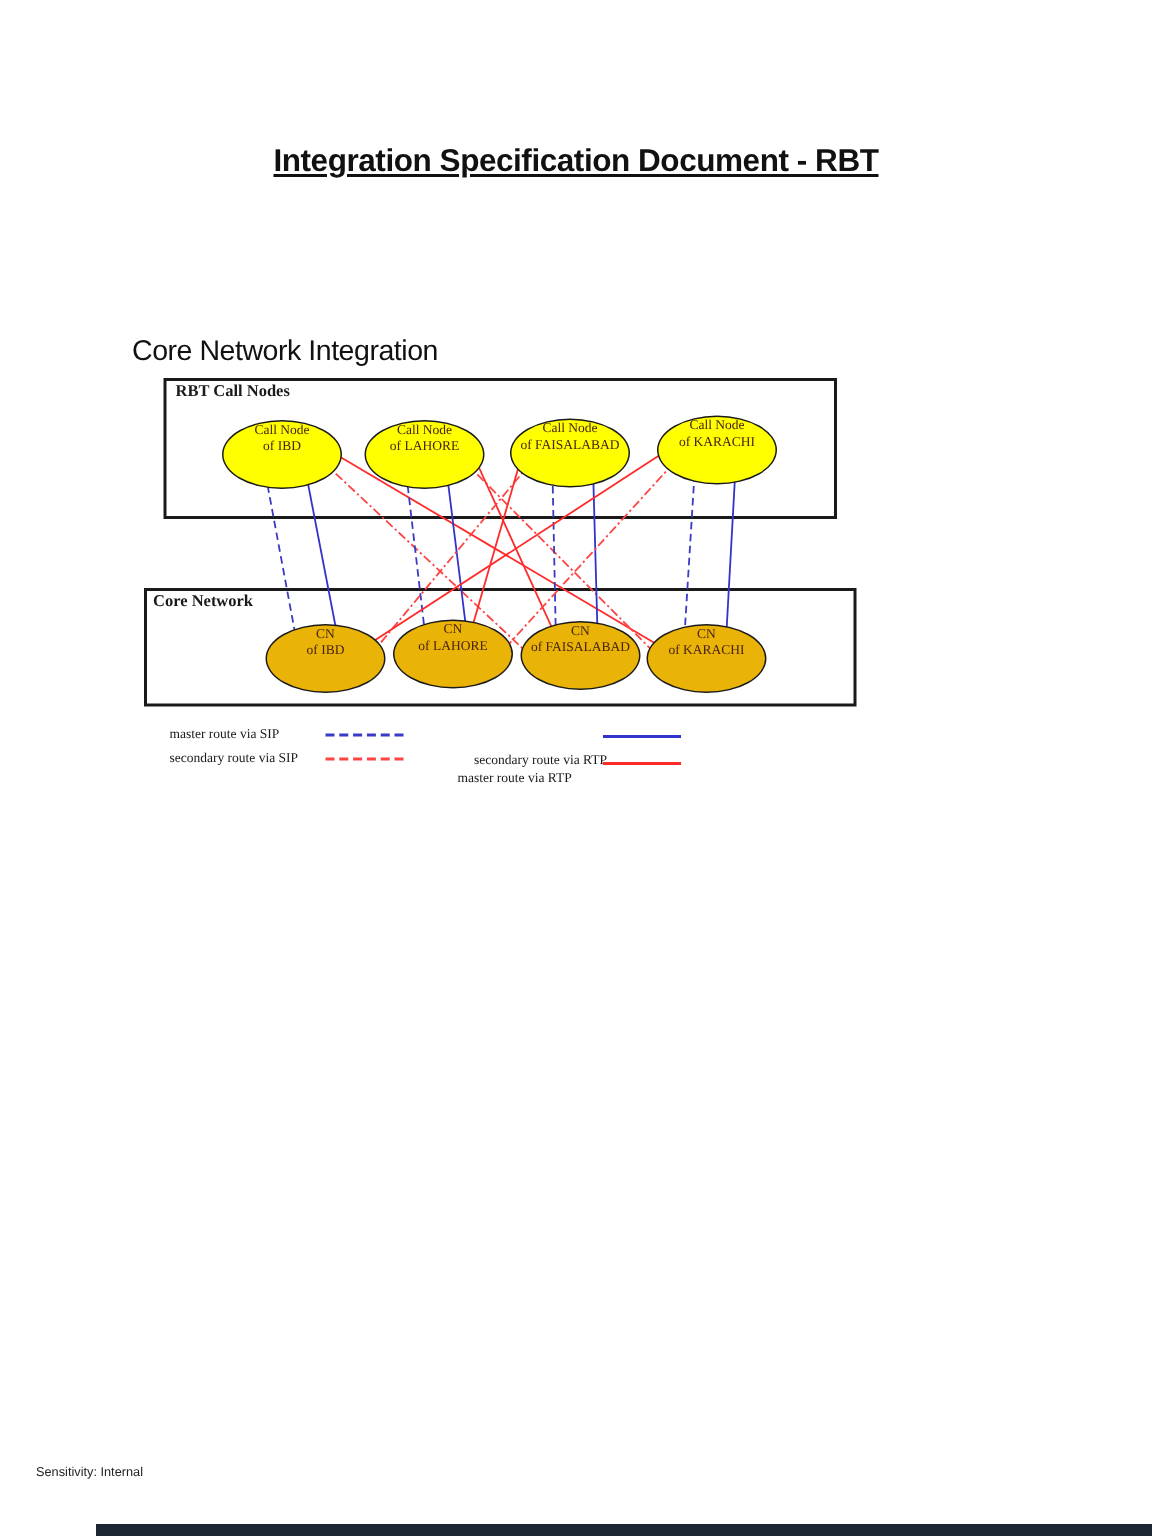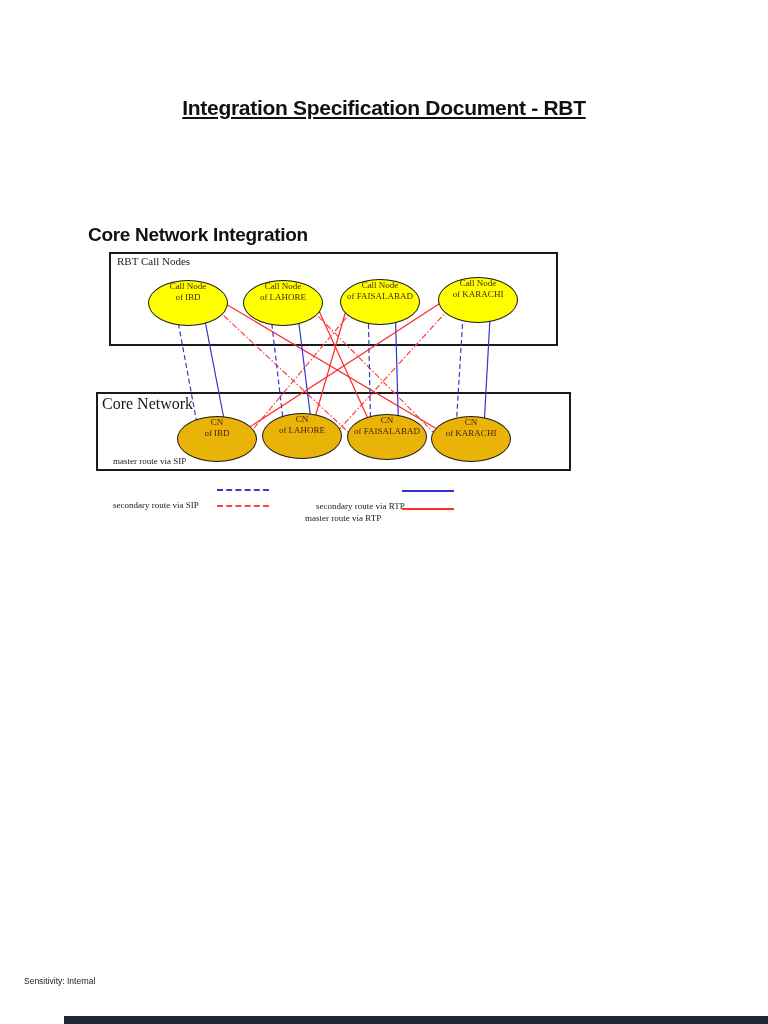--- a/index.html
+++ b/index.html
@@ -2,39 +2,39 @@
 <html><head>
 <meta charset="utf-8">
 <style>
   html,body{margin:0;padding:0;background:#ffffff;}
   .page{position:relative;width:768px;height:1024px;background:#ffffff;overflow:hidden;
         font-family:"Liberation Serif",serif;padding-left:44px;}
   .doc-title{position:absolute;left:0;top:96px;width:768px;text-align:center;
              font-family:"Liberation Sans",sans-serif;font-weight:bold;font-size:21px;
              color:#111111;text-decoration:underline;letter-spacing:-0.3px;}
   .section-heading{position:absolute;left:88px;top:224px;
-             font-family:"Liberation Sans",sans-serif;font-weight:bold;font-size:19px;
+             font-family:"Liberation Sans",sans-serif;font-weight:normal;font-size:19px;
              color:#111111;letter-spacing:-0.3px;}
   .box{position:absolute;border:2px solid #1a1a1a;background:transparent;z-index:1;}
   .box-top{left:109px;top:252px;width:445px;height:90px;}
   .box-bottom{left:96px;top:392px;width:471px;height:75px;}
-  .box-label{position:absolute;font-weight:normal;color:#1a1a1a;z-index:4;}
+  .box-label{position:absolute;font-weight:bold;color:#1a1a1a;z-index:4;}
   .box-label-top{left:117px;top:255px;font-size:11px;}
-  .box-label-bottom{left:102px;top:395px;font-size:16px;}
+  .box-label-bottom{left:102px;top:395px;font-size:11px;}
   svg.lines{position:absolute;left:0;top:0;z-index:2;}
   .node{position:absolute;width:78px;height:44px;border:1.4px solid #1a1a1a;border-radius:50%;
         display:flex;flex-direction:column;align-items:center;
         text-align:center;font-size:9px;line-height:1.25;z-index:3;white-space:nowrap;}
   .node-top{background:#ffff00;}
   .node-bottom{background:#eab308;}
   .t0{left:148px;top:280px;} .t1{left:243px;top:280px;} .t2{left:340px;top:279px;} .t3{left:438px;top:277px;}
   .b0{left:177px;top:416px;} .b1{left:262px;top:413px;} .b2{left:347px;top:414px;} .b3{left:431px;top:416px;}
   .legend-label{position:absolute;font-size:9px;color:#1a1a1a;}
   .legend-swatch{position:absolute;width:52px;height:0;border-top-width:2px;}
-  .lg-t0{left:113px;top:456px;} .lg-t1{left:113px;top:500px;} .lg-t2{left:305px;top:485px;margin-top:28px;} .lg-t3{left:316px;top:501px;}
+  .lg-t0{left:113px;top:484px;} .lg-t1{left:113px;top:500px;} .lg-t2{left:305px;top:485px;margin-top:28px;} .lg-t3{left:316px;top:501px;}
   .lg-s0{left:217px;top:489px;} .lg-s1{left:217px;top:505px;} .lg-s2{left:402px;top:490px;} .lg-s3{left:402px;top:508px;}
   .footer-text{position:absolute;left:24px;top:976px;font-family:"Liberation Sans",sans-serif;
                font-weight:normal;font-size:8.5px;color:#222222;}
   .bottom-bar{position:absolute;left:64px;top:1016px;width:704px;height:8px;background:#1c2733;}
 </style>
 </head>
 <body>
 
 <div class="page">
 

